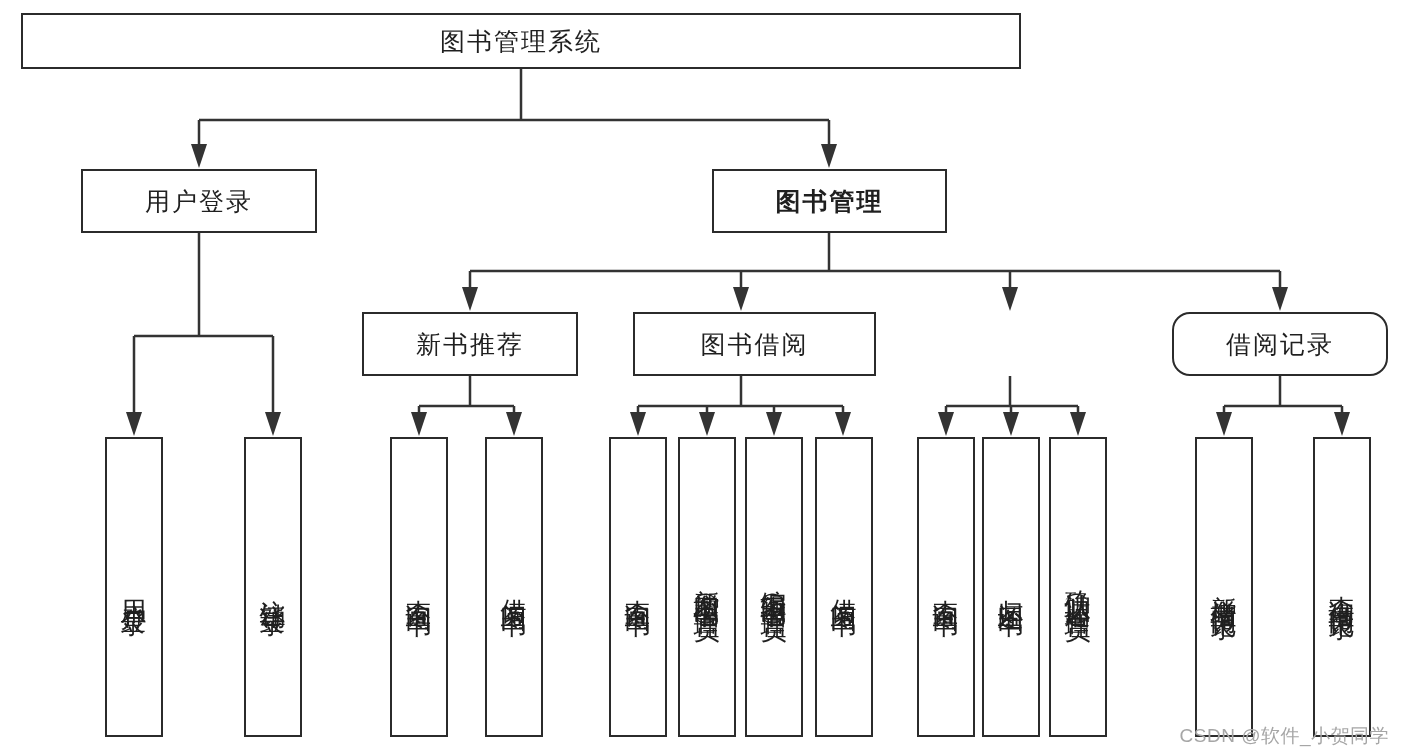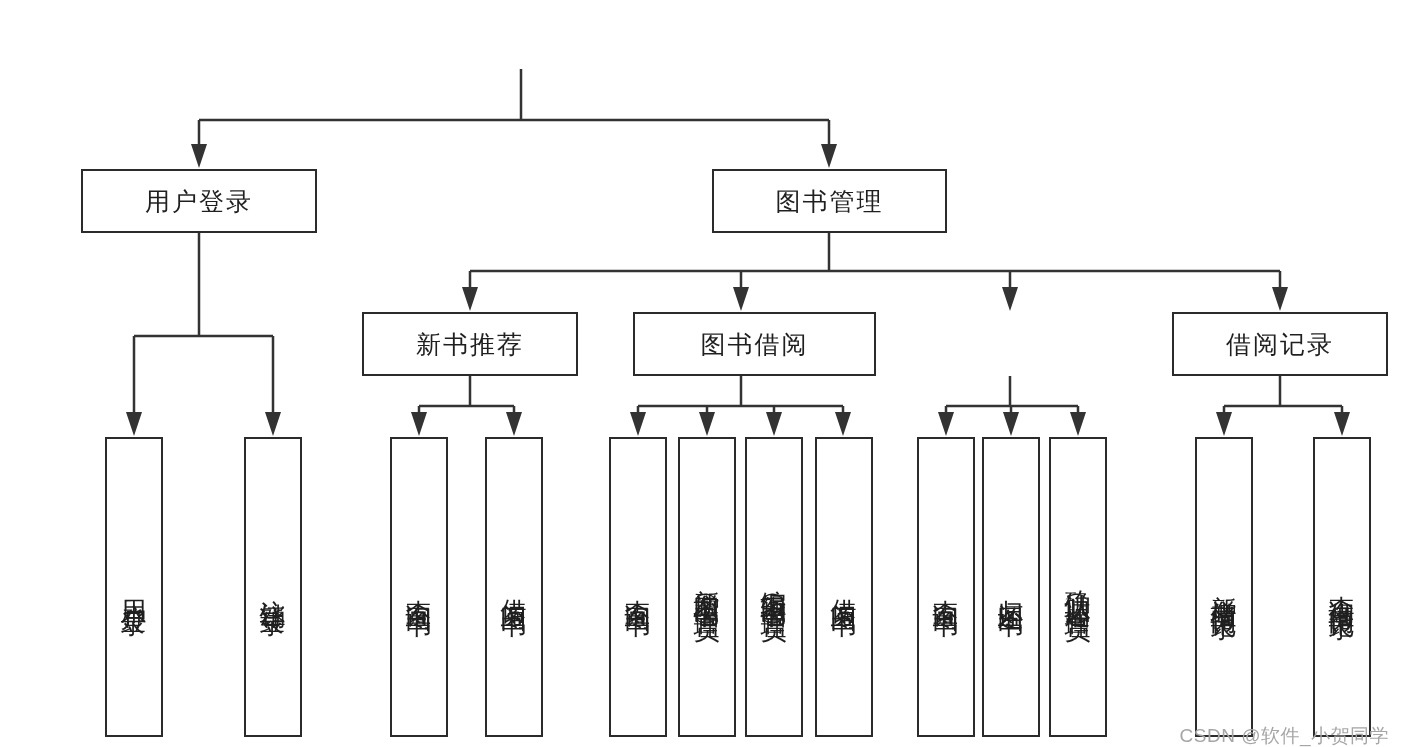--- a/index.html
+++ b/index.html
@@ -100,35 +100,38 @@
     <polygon points="699,412 715,412 707,436"></polygon>
     <polygon points="766,412 782,412 774,436"></polygon>
     <polygon points="835,412 851,412 843,436"></polygon>
     <polygon points="938,412 954,412 946,436"></polygon>
     <polygon points="1003,412 1019,412 1011,436"></polygon>
     <polygon points="1070,412 1086,412 1078,436"></polygon>
     <polygon points="1216,412 1232,412 1224,436"></polygon>
     <polygon points="1334,412 1350,412 1342,436"></polygon>
   </svg>
 
+  <div class="hbox root" style="left:21px; width:1000px;">
+    <span>图书管理系统</span>
+  </div>
 
   <div class="hbox lvl2" style="left:81px; width:236px;">
     <span>用户登录</span>
   </div>
-  <div class="hbox lvl2" style="left:712px; width:235px;">
+  <div class="hbox lvl2" style="left:712px; width:235px;font-weight:bold;">
     <span>图书管理</span>
   </div>
 
   <div class="hbox" style="left:362px; width:216px;">
     <span>新书推荐</span>
   </div>
   <div class="hbox" style="left:633px; width:243px;">
     <span>图书借阅</span>
   </div>
-  <div class="hbox" style="left:1172px; width:216px;">
+  <div class="hbox" style="left:1172px; width:216px;border-radius:18px;">
     <span>借阅记录</span>
   </div>
 
   <div class="vbox" style="left:105px;">
     <span class="vtext">用户登录</span>
   </div>
   <div class="vbox" style="left:244px;">
     <span class="vtext">注销登录</span>
   </div>
 

